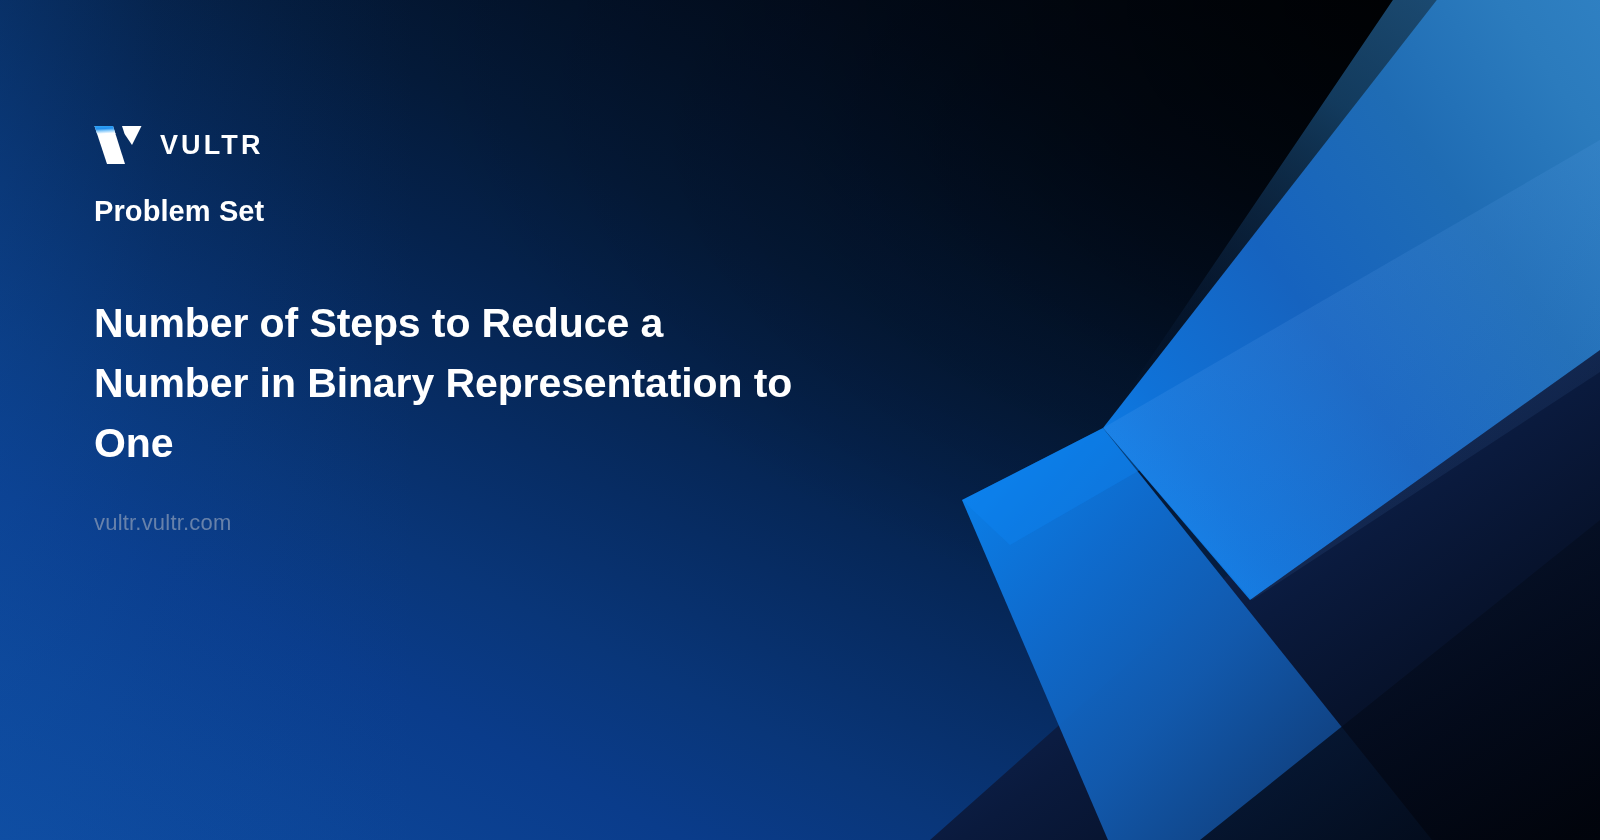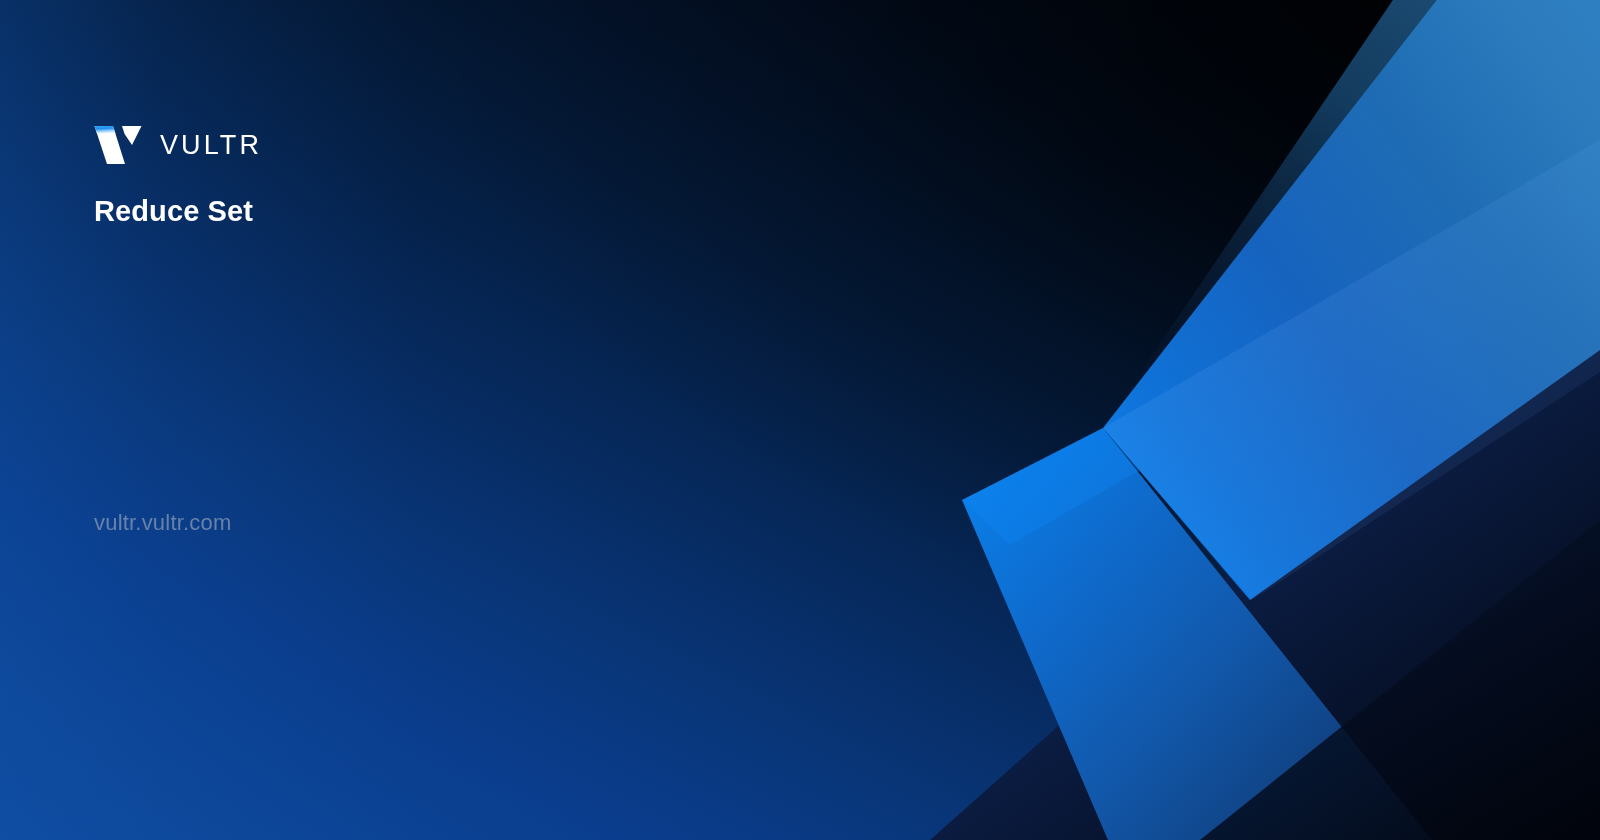--- a/index.html
+++ b/index.html
@@ -88,21 +88,21 @@
   }
   .logo-mark {
     width: 48px;
     height: 44px;
     display: block;
     flex: 0 0 auto;
   }
   .logo-word {
     color: #ffffff;
     font-size: 27px;
-    font-weight: 400;
+    font-weight: 700;
     letter-spacing: 3.1px;
     line-height: 1;
     white-space: nowrap;
     font-family: "Liberation Sans", sans-serif;
   }
 
   .eyebrow {
     position: absolute;
     top: 193px;
     left: 0;
@@ -227,19 +227,20 @@
 
         <polygon points="0.5,3 19,3 31,41 13,41" fill="#ffffff"></polygon>
 
         <polygon points="0.5,3 19,3 21.6,11 3.1,11" fill="url(#vCap)"></polygon>
 
         <polygon points="28,3 47.5,3 38,22 30.6,11" fill="#ffffff"></polygon>
       </svg>
       <span class="logo-word">VULTR</span>
     </div>
 
-    <div class="eyebrow">Reduce Set</div>
-
+    <div class="eyebrow">Problem Set</div>
+
+    <h1 class="title">Number of Steps to Reduce a Number in Binary Representation to One</h1>
 
     <div class="footer-url">vultr.vultr.com</div>
 
   </div>
 </div>
 
 </body></html>

